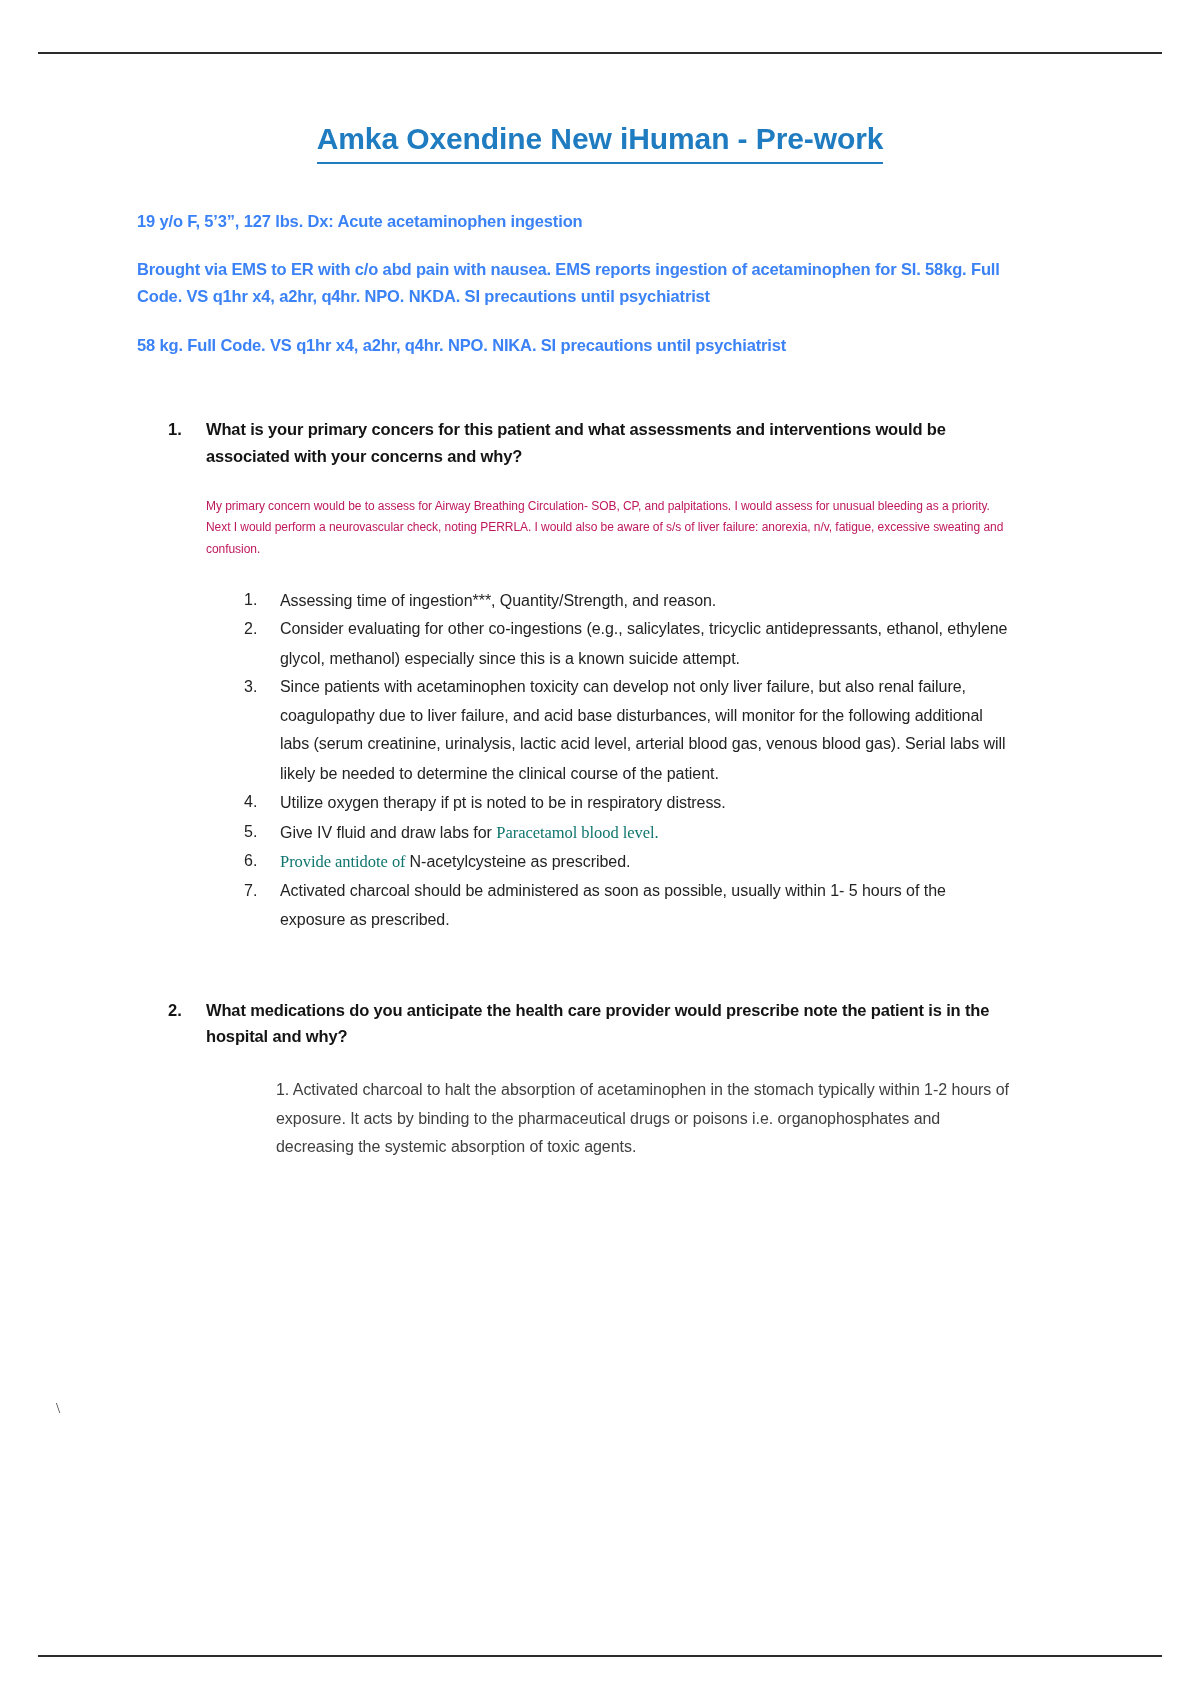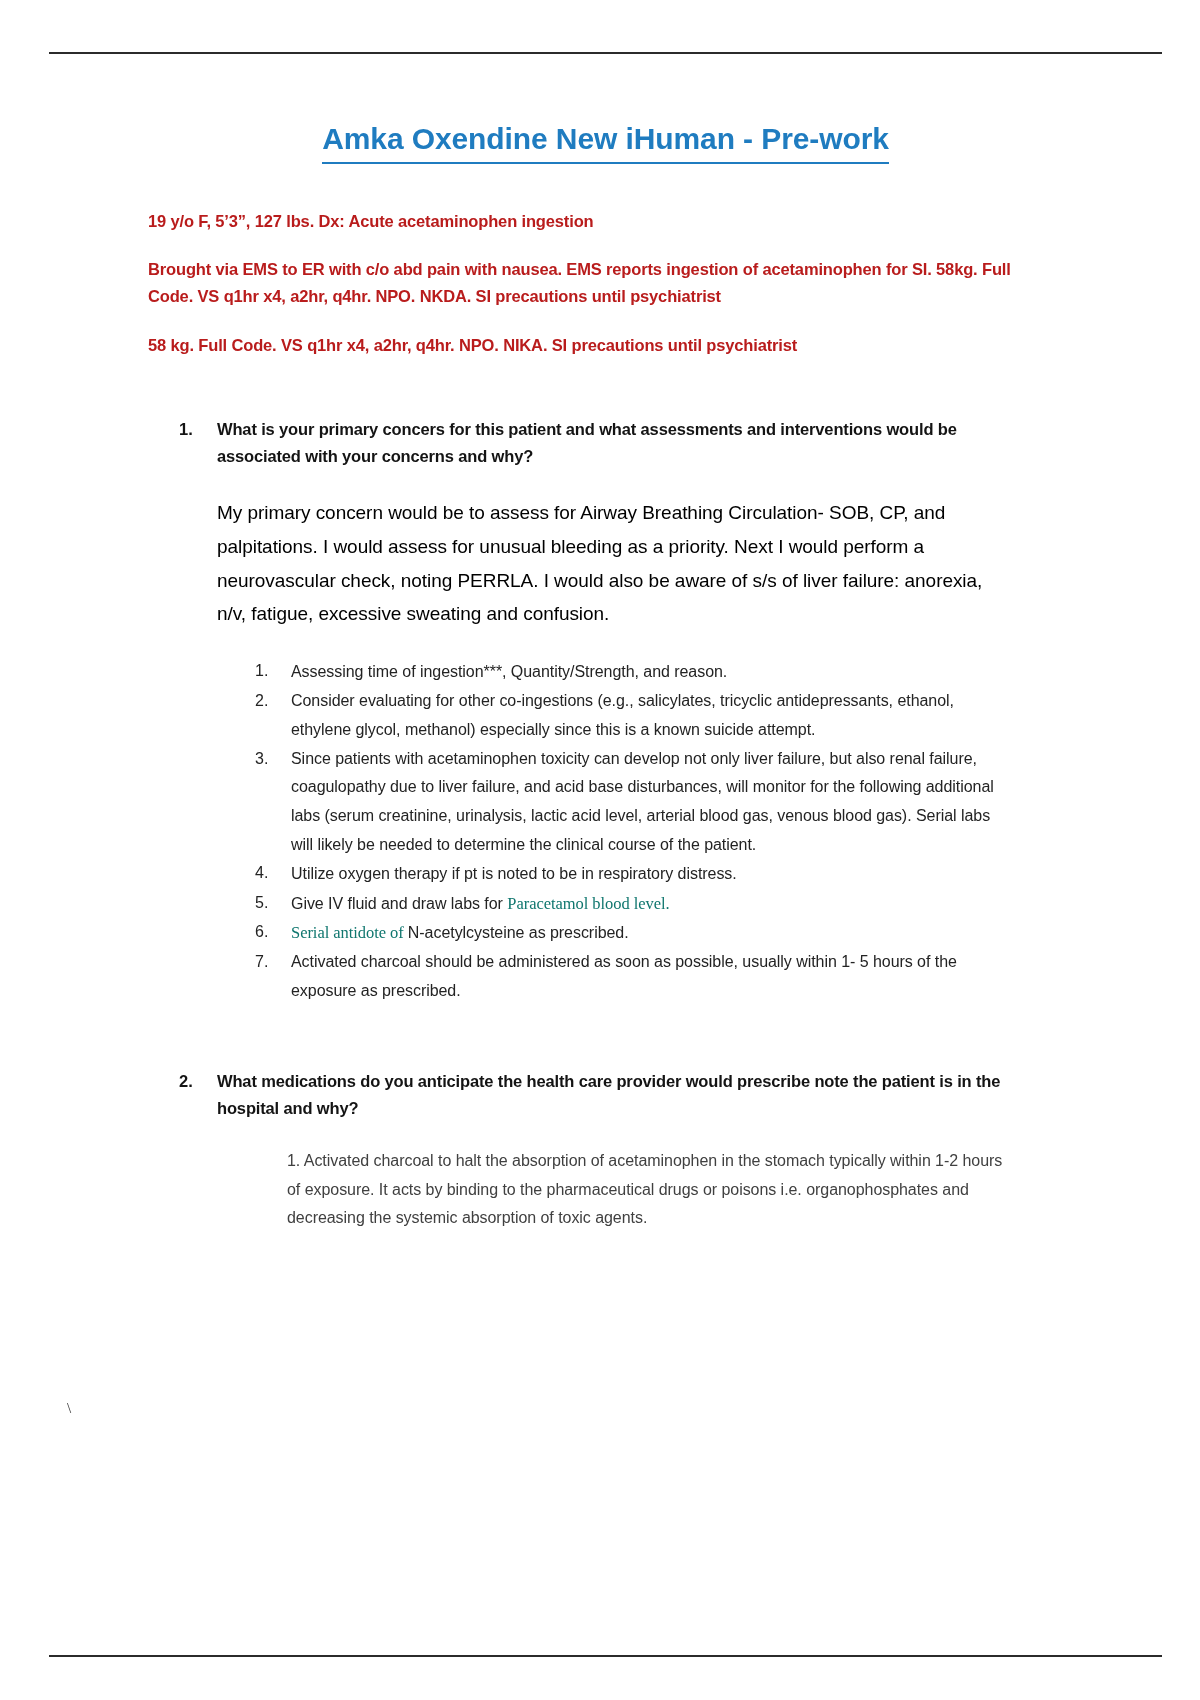--- a/index.html
+++ b/index.html
@@ -13,21 +13,20 @@
     position: relative;
     font-family: "Liberation Sans", sans-serif;
     color: #1a1a1a;
     overflow: hidden;
   }
 
   .page {
     position: absolute;
     inset: 0;
     background: #ffffff;
-    margin-left: 11px;
   }
 
   
   .rule-top {
     position: absolute;
     left: 38px;
     right: 38px;
     top: 52px;
     height: 2px;
     background: #2b2b2b;
@@ -68,21 +67,21 @@
   .intro {
     margin: 0 0 0 0;
     padding: 0 175px 0 137px;
   }
   .intro p {
     font-weight: bold;
     font-size: 16.5px;
     line-height: 1.62;
     margin: 0 0 22px 0;
     letter-spacing: -0.15px;
-    color: #b91c1c;
+    color: #3b82f6;
   }
 
   
   .qlist {
     margin-top: 58px;
     padding: 0 185px 0 168px;
   }
   .qitem {
     display: flex;
     align-items: flex-start;
@@ -103,24 +102,24 @@
     letter-spacing: -0.15px;
     color: #141414;
     flex: 1;
   }
 
   .answer {
     padding-left: 38px;
     margin-top: 26px;
   }
   .answer p {
-    font-size: 19px;
+    font-size: 12px;
     line-height: 1.78;
     margin: 0 0 26px 0;
-    color: #000000;
+    color: #be185d;
     font-weight: normal;
     letter-spacing: -0.05px;
   }
 
   
   .sublist {
     margin: 0;
     padding-left: 38px;
   }
   .subitem {
@@ -223,21 +222,21 @@
               <div class="subtext"><span>Utilize oxygen therapy if pt is noted to be in respiratory distress.</span><span class="faded"></span><span></span></div>
             </div>
 
             <div class="subitem">
               <div class="subnum">5.</div>
               <div class="subtext"><span>Give IV fluid and draw labs for </span><span class="faded">Paracetamol blood level.</span><span></span></div>
             </div>
 
             <div class="subitem">
               <div class="subnum">6.</div>
-              <div class="subtext"><span></span><span class="faded">Serial antidote of </span><span>N-acetylcysteine as prescribed.</span></div>
+              <div class="subtext"><span></span><span class="faded">Provide antidote of </span><span>N-acetylcysteine as prescribed.</span></div>
             </div>
 
             <div class="subitem">
               <div class="subnum">7.</div>
               <div class="subtext"><span>Activated charcoal should be administered as soon as possible, usually within 1- 5 hours of the exposure as prescribed.</span><span class="faded"></span><span></span></div>
             </div>
 
           </div>
         </div>
       </div>

